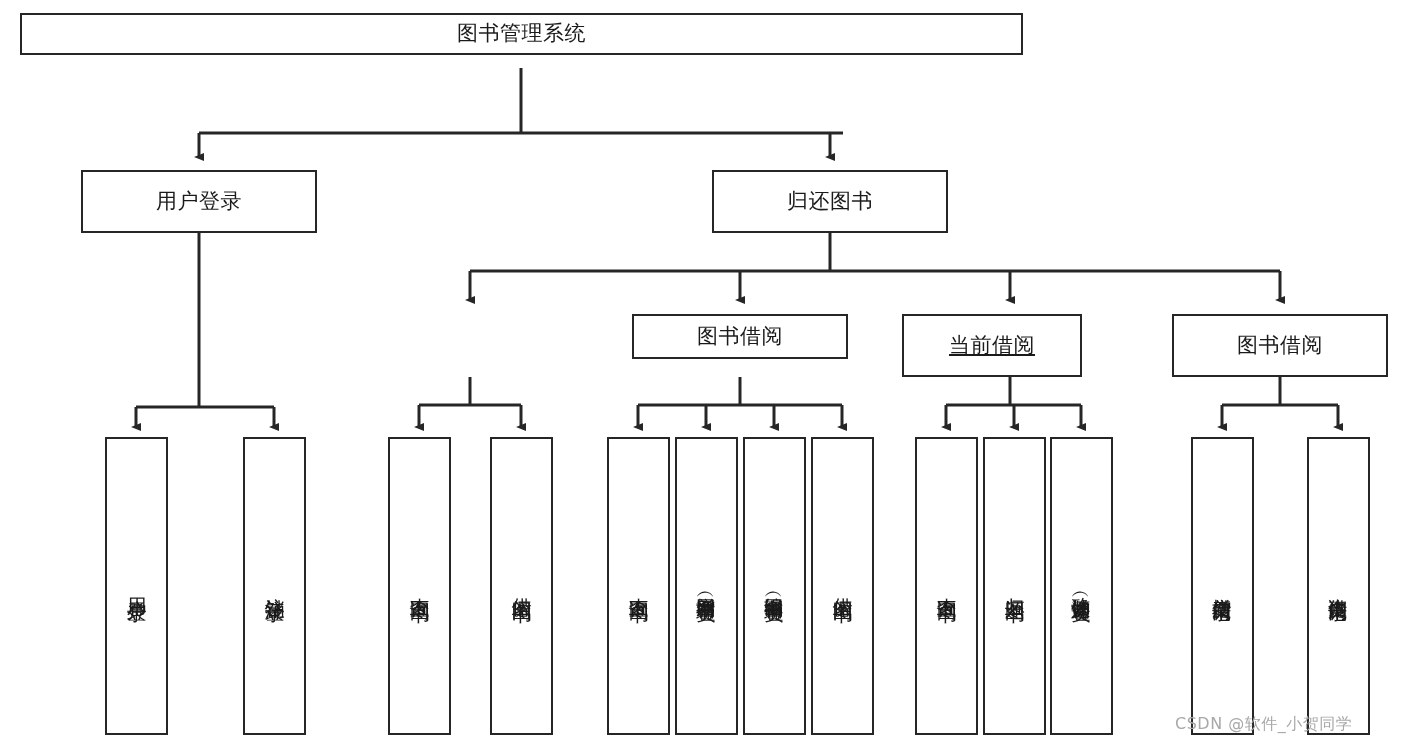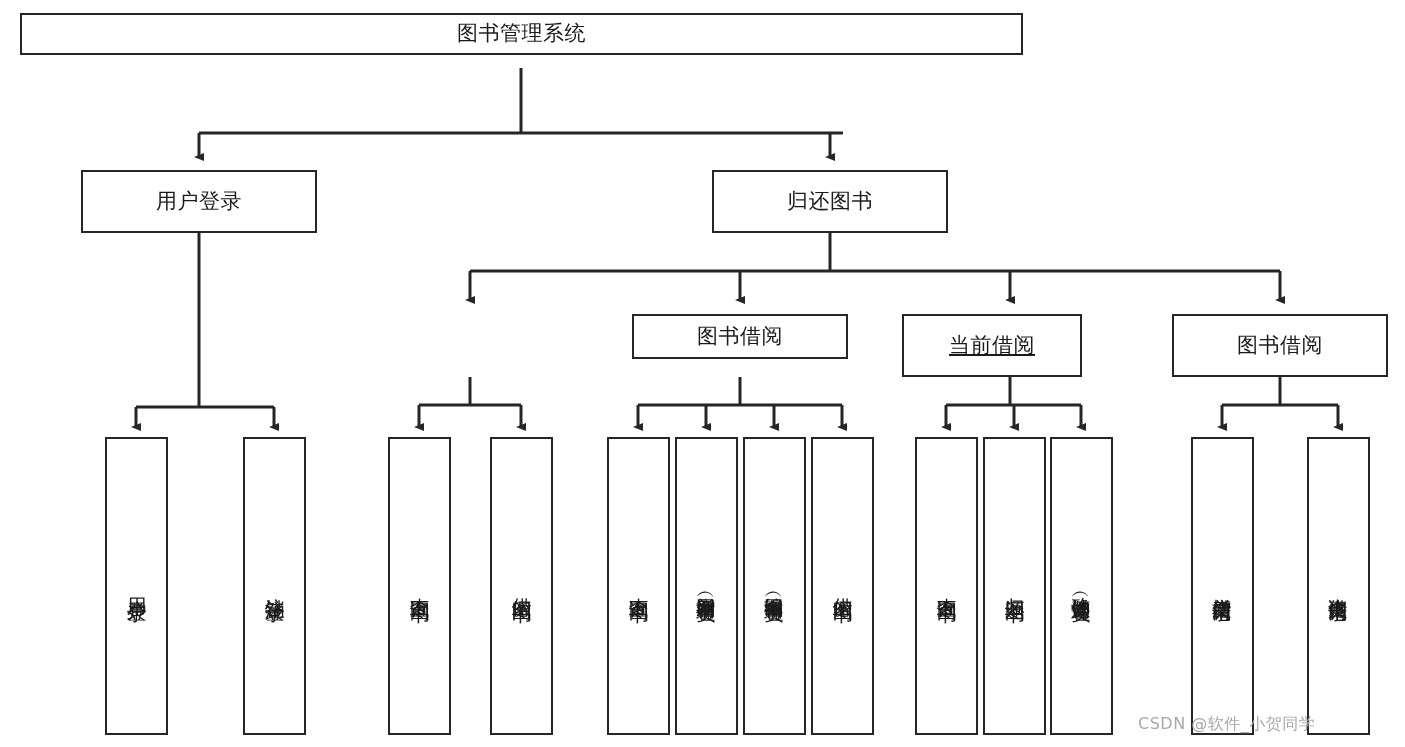--- a/index.html
+++ b/index.html
@@ -181,15 +181,15 @@
     <span class="lbl">确认归还（管理员）</span>
   </div>
 
   <div class="node vert tall" style="left:1191px; top:437px; width:63px; height:298px;">
     <span class="lbl">新增借阅记录</span>
   </div>
   <div class="node vert tall" style="left:1307px; top:437px; width:63px; height:298px;">
     <span class="lbl">查询借阅记录</span>
   </div>
 
-  <div class="watermark" style="left:1138px; top:714px;">CSDN @软件_小贺同学</div>
+  <div class="watermark" style="left:1175px; top:714px;">CSDN @软件_小贺同学</div>
 
 </div>
 
 </body></html>

